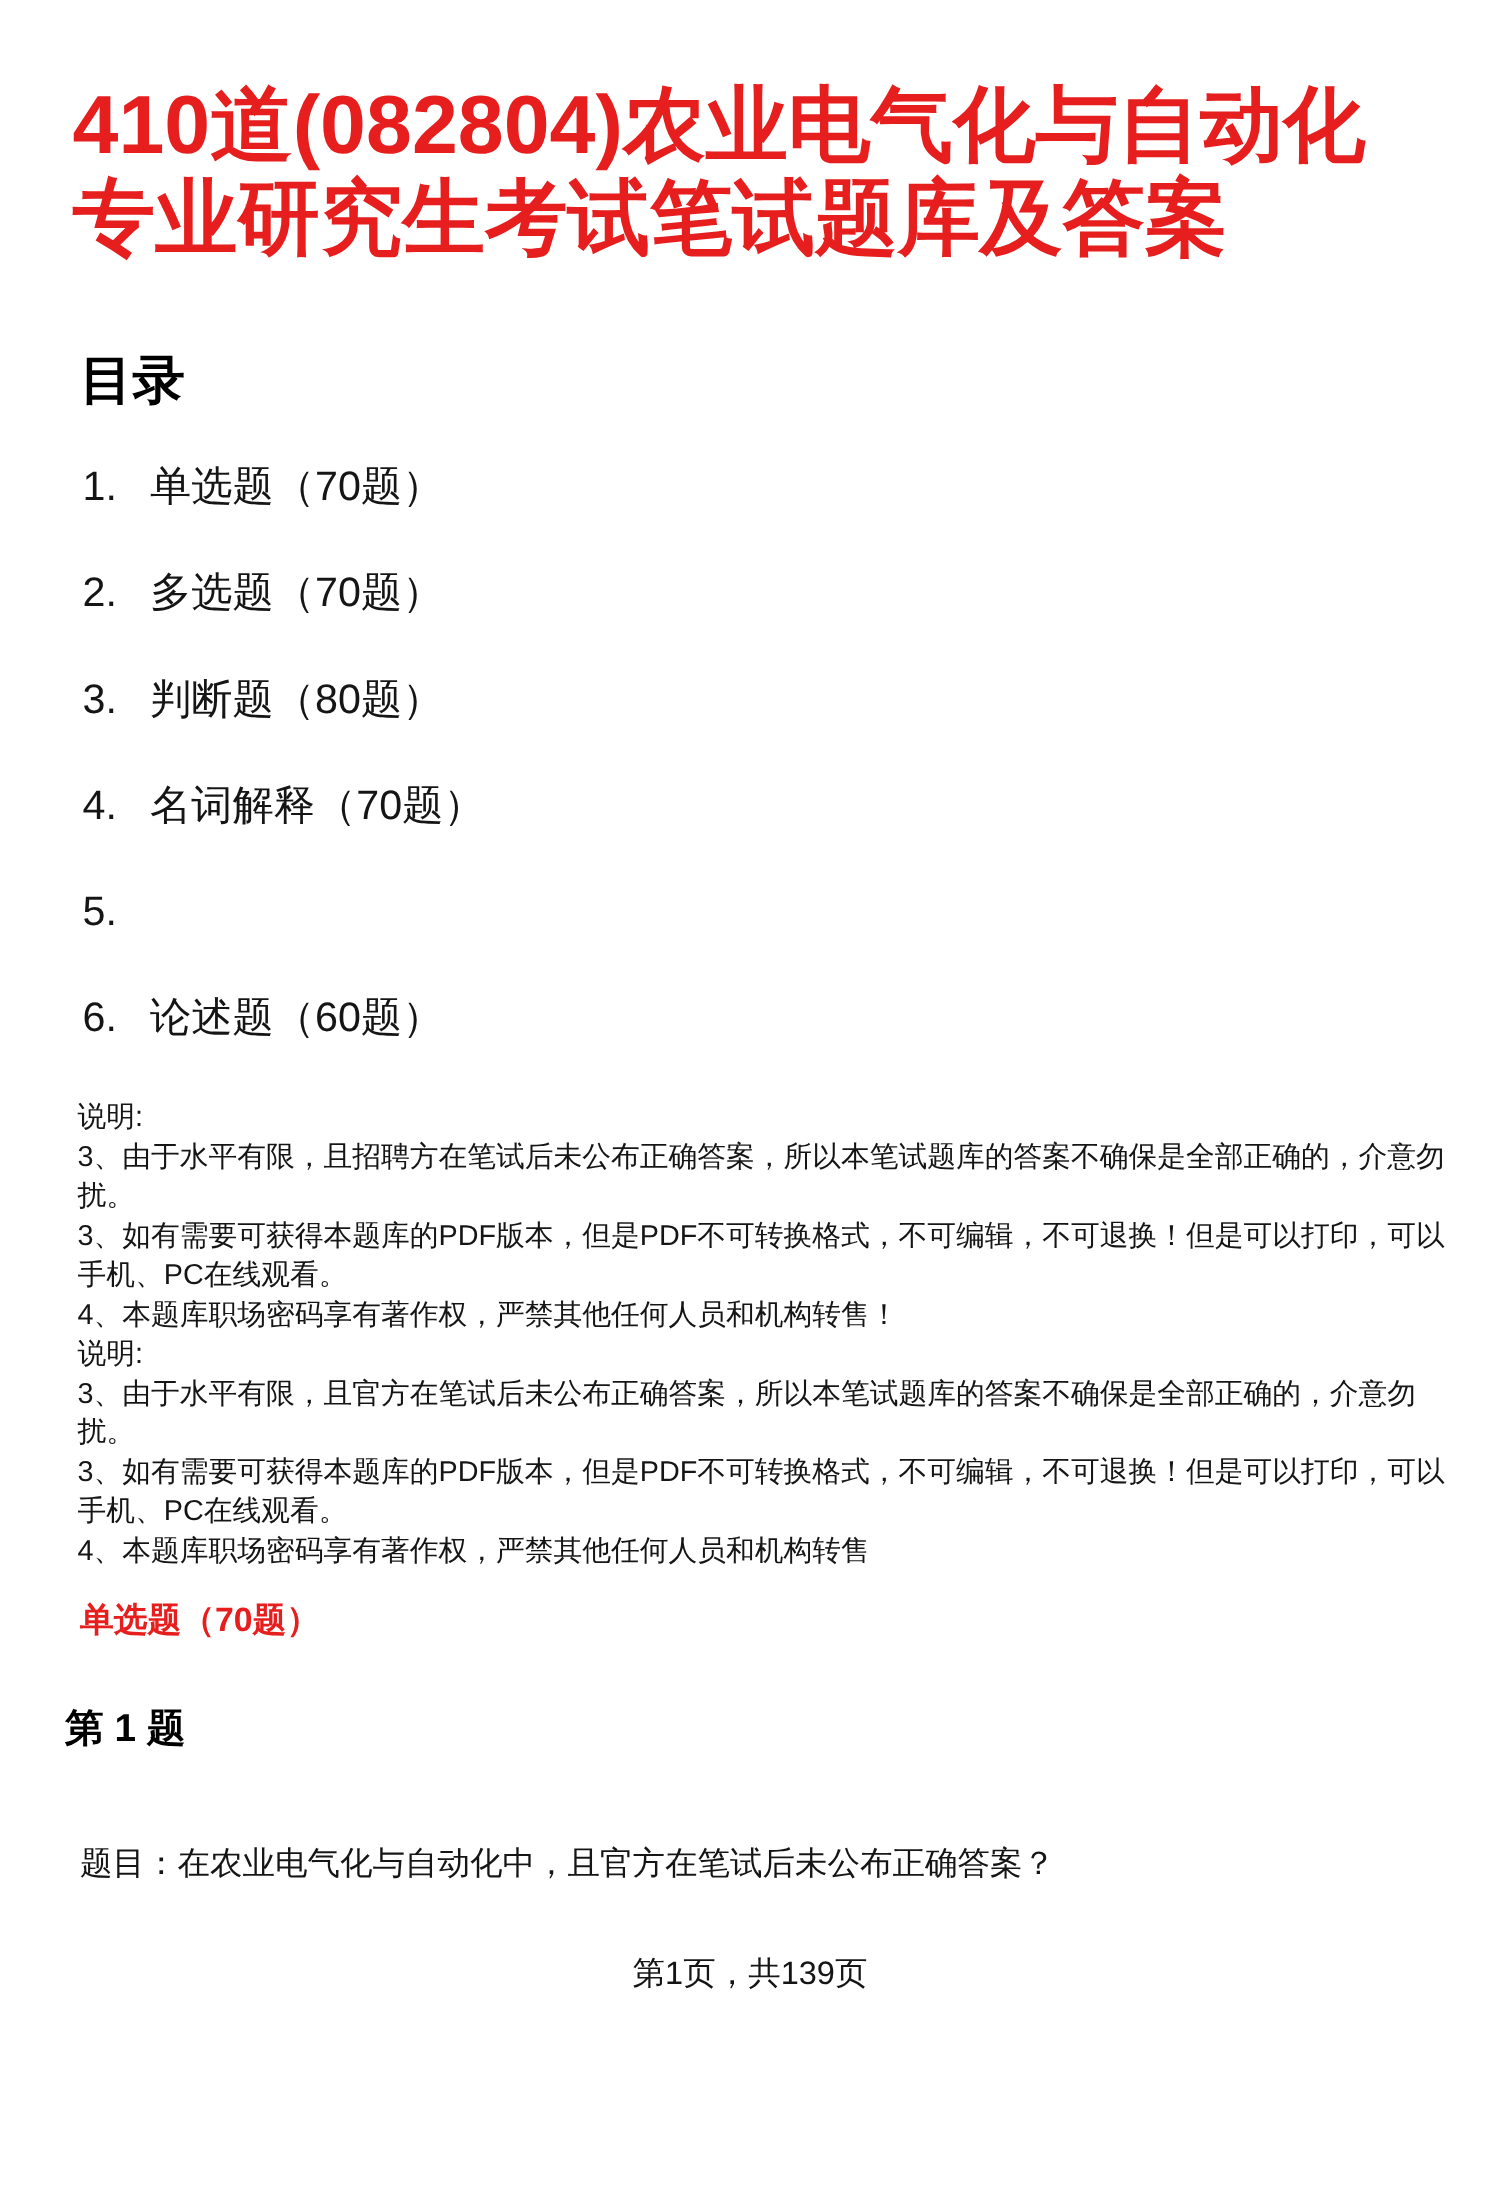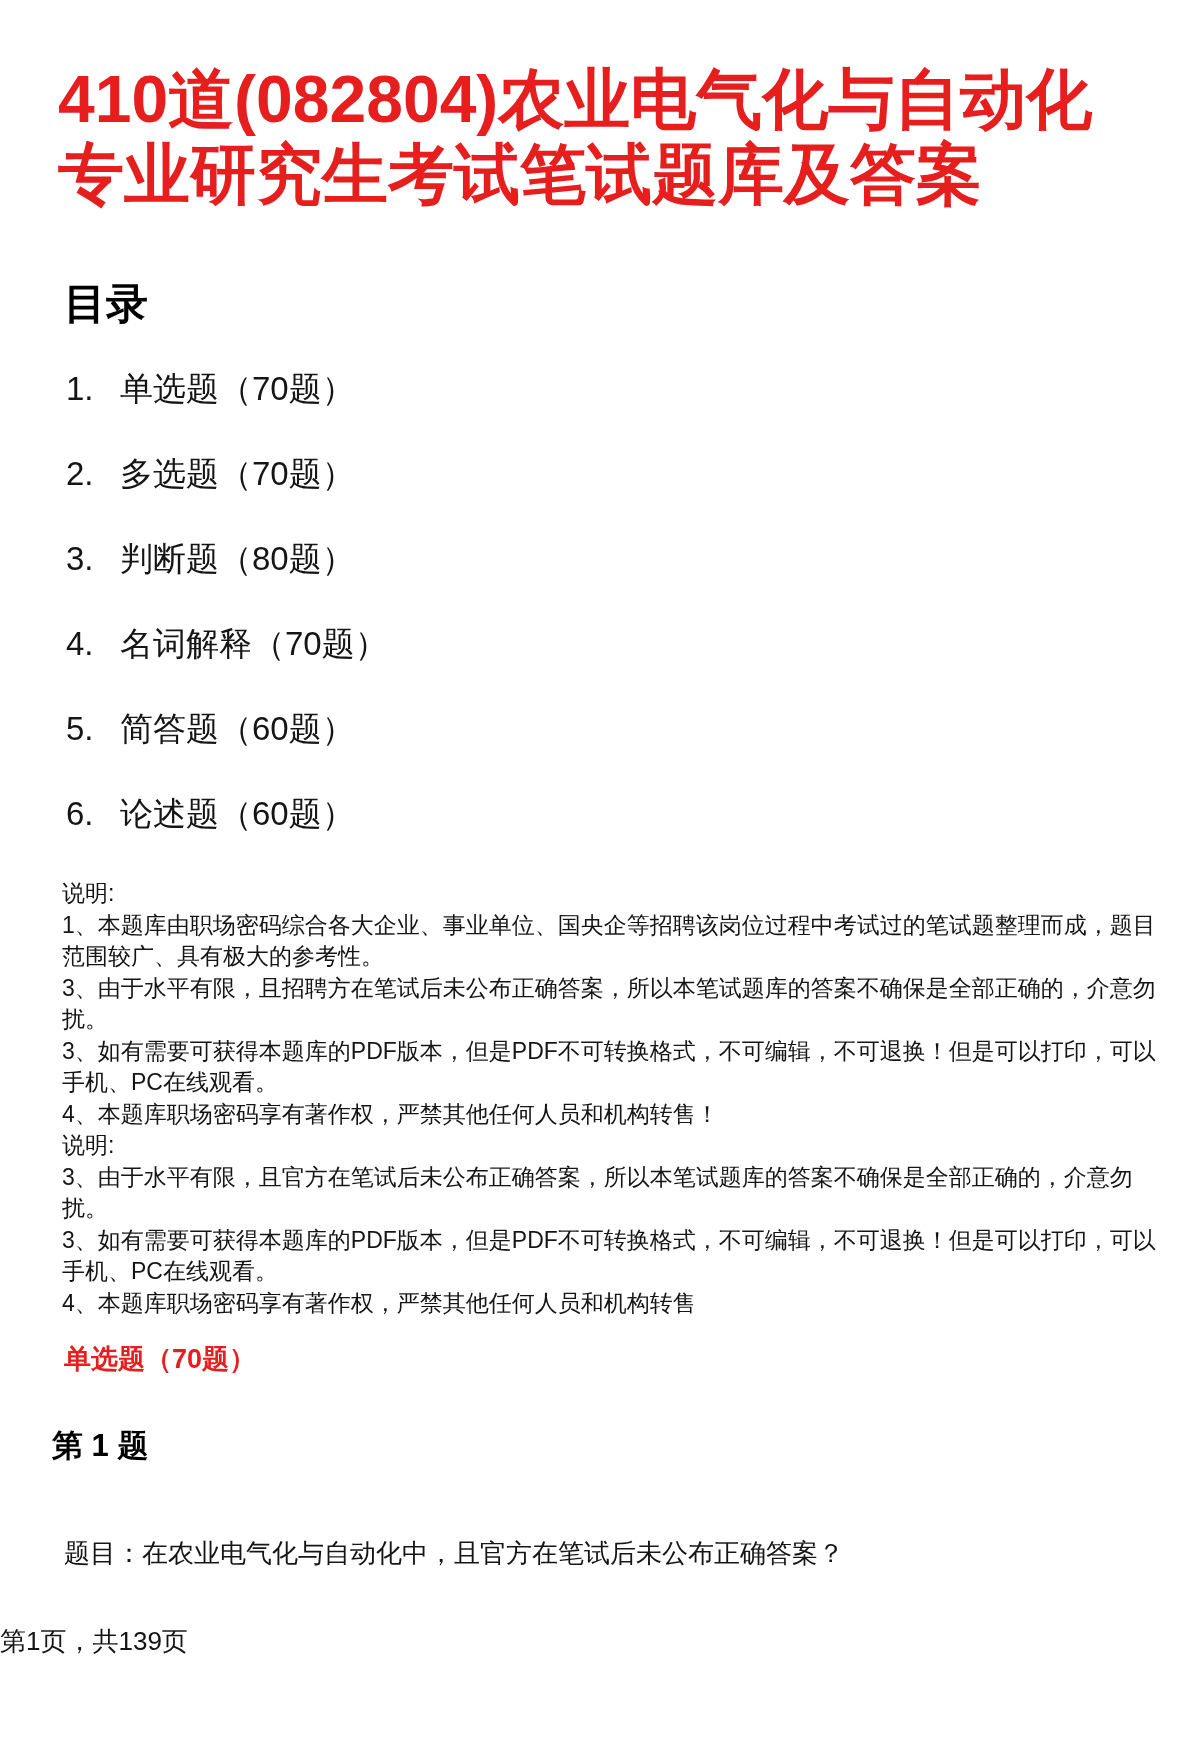--- a/index.html
+++ b/index.html
@@ -73,20 +73,21 @@
 
   .q-text {
     margin: 72px 42px 0 64px;
     font-size: 26px;
     line-height: 34px;
     color: var(--ink);
   }
 
   .footer {
     margin-top: 56px;
+    text-align: center;
     font-size: 26px;
     line-height: 30px;
     color: var(--ink);
   }
 </style>
 </head>
 <body>
 
 <div class="page">
 
@@ -106,31 +107,29 @@
     <li class="toc-row">
       <span class="toc-num">3.</span>
       <span class="toc-label">判断题（80题）</span>
     </li>
     <li class="toc-row">
       <span class="toc-num">4.</span>
       <span class="toc-label">名词解释（70题）</span>
     </li>
     <li class="toc-row">
       <span class="toc-num">5.</span>
-      <span class="toc-label">简答题（60题）</span>
     </li>
     <li class="toc-row">
       <span class="toc-num">6.</span>
       <span class="toc-label">论述题（60题）</span>
     </li>
   </ol>
 
   <div class="notes">
     <p>说明:</p>
-    <p>1、本题库由职场密码综合各大企业、事业单位、国央企等招聘该岗位过程中考试过的笔试题整理而成，题目范围较广、具有极大的参考性。</p>
     <p>3、由于水平有限，且招聘方在笔试后未公布正确答案，所以本笔试题库的答案不确保是全部正确的，介意勿扰。</p>
     <p>3、如有需要可获得本题库的PDF版本，但是PDF不可转换格式，不可编辑，不可退换！但是可以打印，可以手机、PC在线观看。</p>
     <p>4、本题库职场密码享有著作权，严禁其他任何人员和机构转售！</p>
   </div>
 
   <div class="notes" style="margin-top:0;">
     <p>说明:</p>
     <p>3、由于水平有限，且官方在笔试后未公布正确答案，所以本笔试题库的答案不确保是全部正确的，介意勿扰。</p>
     <p>3、如有需要可获得本题库的PDF版本，但是PDF不可转换格式，不可编辑，不可退换！但是可以打印，可以手机、PC在线观看。</p>
     <p>4、本题库职场密码享有著作权，严禁其他任何人员和机构转售</p>

